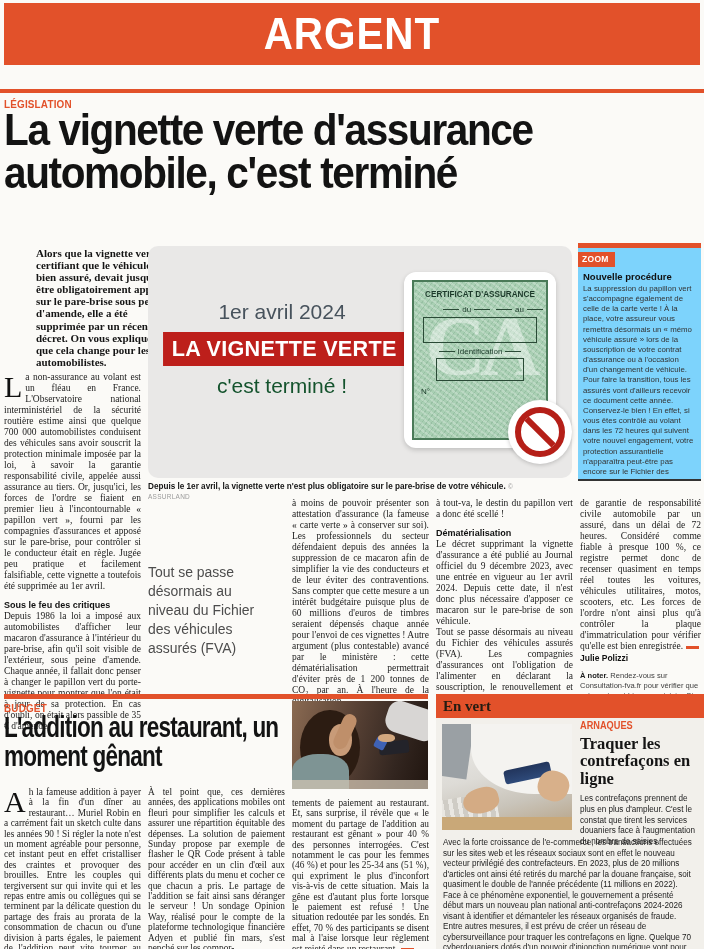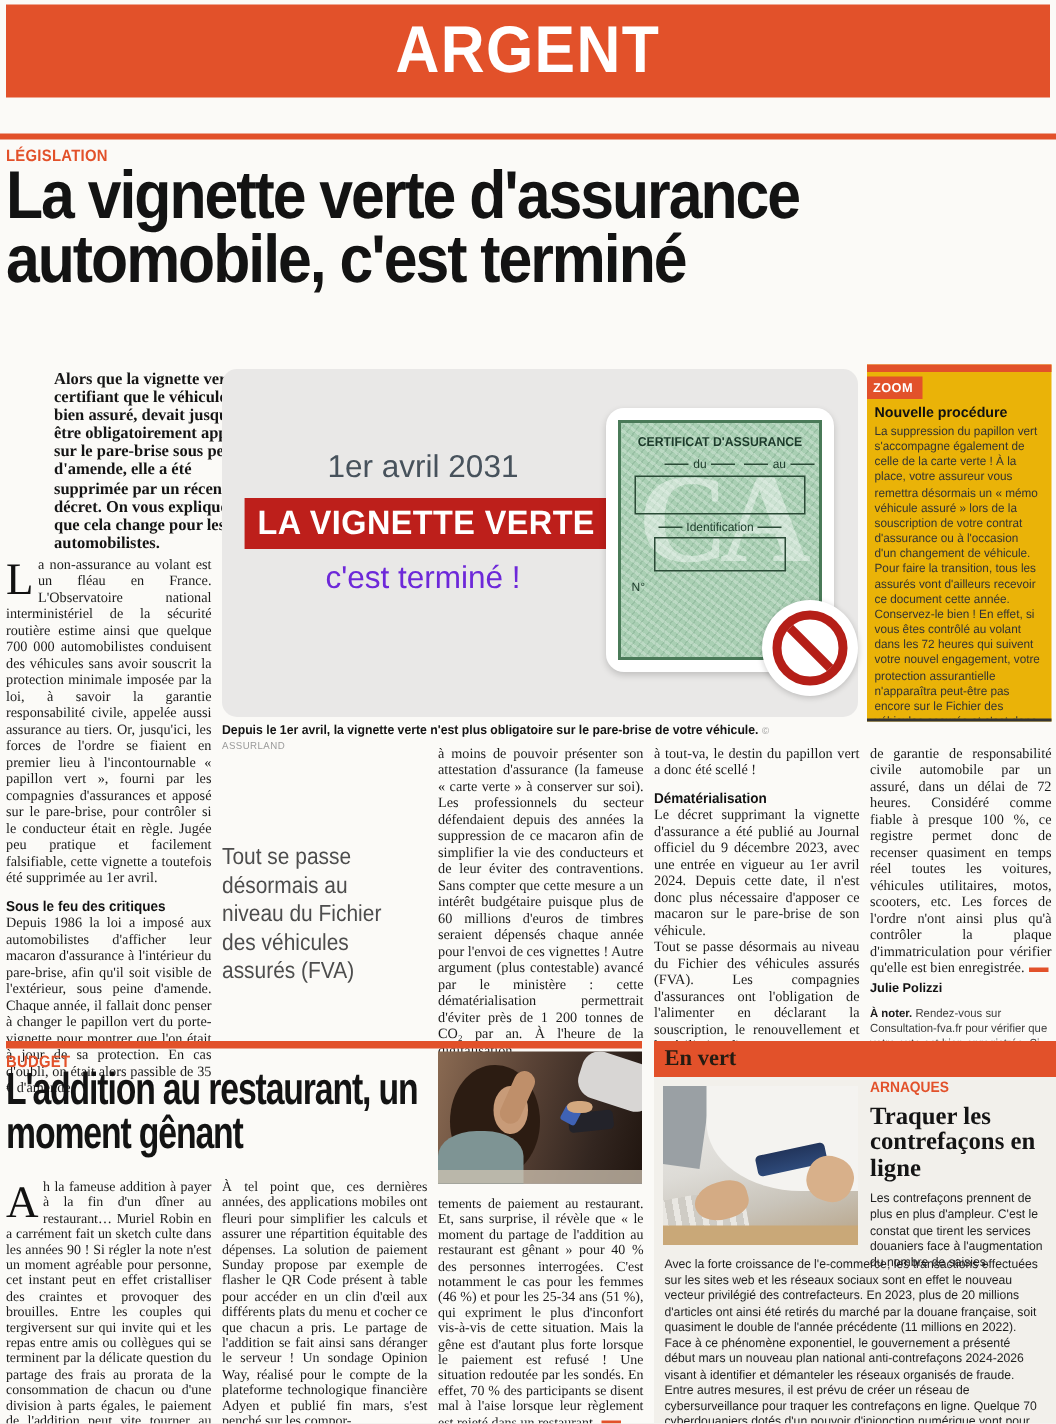--- a/index.html
+++ b/index.html
@@ -33,41 +33,41 @@
   .endmark{display:inline-block;width:13px;height:3px;background:var(--accent);vertical-align:middle;margin-left:3px;}
   .note{font-family:"Liberation Sans",sans-serif;font-size:7.8px;line-height:1.25;color:#3d3d3d;margin-top:7px;text-align:left;transform:scaleX(.97);transform-origin:left top;width:103%;}
   .note b{color:#1b1b1b;}
   .pullquote{left:148px;top:563px;width:135px;font-family:"Liberation Sans",sans-serif;font-size:15.5px;line-height:1.22;color:#4d4d4d;transform:scaleX(.9);transform-origin:left top;}
 
   
   .hero{left:148px;top:246px;width:424px;height:232px;background:#e9e8e7;border-radius:10px;}
   .hero-text{position:absolute;left:10px;top:54px;width:248px;text-align:center;font-family:"Liberation Sans",sans-serif;}
   .hero-date{font-size:21px;color:#47525c;}
   .hero-banner{display:inline-block;background:#bd1f1b;color:#fff;font-weight:700;font-size:22.5px;letter-spacing:.3px;padding:4px 9px;margin:8px 0;white-space:nowrap;transform:scaleX(.96);}
-  .hero-end{font-size:21px;color:#6d28d9;}
+  .hero-end{font-size:21px;color:#14532d;}
   .cert-card{position:absolute;right:16px;top:26px;width:152px;height:176px;background:#fff;border-radius:12px;box-shadow:0 2px 5px rgba(0,0,0,.18);}
   .cert{position:absolute;left:8px;top:8px;right:8px;bottom:8px;background:#a9cfb3;border:2px solid #4a7a58;overflow:hidden;font-family:"Liberation Sans",sans-serif;color:#1c3a2a;
         background-image:repeating-linear-gradient(37deg,rgba(255,255,255,.22) 0 2px,transparent 2px 5px),repeating-linear-gradient(-53deg,rgba(60,110,80,.16) 0 1px,transparent 1px 4px);}
   .cert-watermark{position:absolute;left:0;top:16px;width:100%;text-align:center;font-family:"Liberation Serif",serif;font-size:84px;font-weight:700;color:rgba(255,255,255,.42);letter-spacing:-6px;}
   .cert-title{position:relative;text-align:center;font-weight:700;font-size:8.6px;margin-top:7px;transform:scaleX(.95);}
   .cert-dates{position:relative;text-align:right;font-size:8px;margin-top:6px;}
   .cl{display:inline-block;width:16px;border-bottom:1px solid #2a4a36;vertical-align:middle;margin:0 3px;}
   .cert-box{position:relative;border:1px solid #2a4a36;margin:3px 9px 0;height:26px;}
   .cert-box.b2{margin:2px 22px 0;height:23px;}
   .cert-id{position:relative;text-align:center;font-size:8px;margin-top:4px;}
   .cert-n{position:relative;font-size:8px;margin:6px 0 0 7px;}
   .no-sign{position:absolute;right:-16px;bottom:-16px;width:64px;height:64px;background:#fff;border-radius:50%;box-shadow:0 1px 4px rgba(0,0,0,.2);}
   .no-ring{position:absolute;left:7px;top:7px;right:7px;bottom:7px;border:6px solid #b51f18;border-radius:50%;}
   .no-bar{position:absolute;left:13px;top:29px;width:38px;height:6px;background:#b51f18;transform:rotate(45deg);}
 
   .caption{left:148px;top:481px;width:430px;font-family:"Liberation Sans",sans-serif;font-weight:700;font-size:8.6px;color:#141414;transform:scaleX(.95);transform-origin:left top;}
   .caption .credit{font-weight:400;font-size:6.8px;color:#9a9a9a;letter-spacing:.3px;}
 
   
-  .zoombox{left:578px;top:243px;width:123px;height:238px;background:#eab308;border-top:5px solid var(--accent);border-bottom:2px solid #333;overflow:hidden;font-family:"Liberation Sans",sans-serif;}
+  .zoombox{left:578px;top:243px;width:123px;height:238px;background:#7dd3fc;border-top:5px solid var(--accent);border-bottom:2px solid #333;overflow:hidden;font-family:"Liberation Sans",sans-serif;}
   .zoom-label{display:inline-block;background:var(--accent);color:#fff;font-weight:700;font-size:8.5px;padding:2px 6px 3px 4px;letter-spacing:.3px;}
   .zoom-title{font-weight:700;font-size:9.5px;color:#111;margin:4px 5px 2px;}
   .zoom-body{font-size:8px;line-height:1.27;color:#333;margin:0 5px 5px;transform:scaleX(.98);transform-origin:left top;}
 
   
   .col{width:137px;}
   .col p + p{text-indent:0;}
 
   
   .budget-rule{left:4px;top:694px;width:424px;height:5px;background:var(--accent);}
@@ -120,21 +120,21 @@
   <div class="abs standfirst">Alors que la vignette verte, certifiant que le véhicule est bien assuré, devait jusqu'ici être obligatoirement apposée sur le pare-brise sous peine d'amende, elle a été supprimée par un récent décret. On vous explique ce que cela change pour les automobilistes.</div>
 
   <div class="abs bodytxt col" style="left:4px;top:372px;">
     <p><span class="dropcap">L</span><span>a non-assurance au volant est un fléau en France. L'Observatoire national interministériel de la sécurité routière estime ainsi que quelque 700 000 automobilistes conduisent des véhicules sans avoir souscrit la protection minimale imposée par la loi, à savoir la garantie responsabilité civile, appelée aussi assurance au tiers. Or, jusqu'ici, les forces de l'ordre se fiaient en premier lieu à l'incontournable « papillon vert », fourni par les compagnies d'assurances et apposé sur le pare-brise, pour contrôler si le conducteur était en règle. Jugée peu pratique et facilement falsifiable, cette vignette a toutefois été supprimée au 1er avril.</span></p>
     <div class="subhead">Sous le feu des critiques</div>
     <p>Depuis 1986 la loi a imposé aux automobilistes d'afficher leur macaron d'assurance à l'intérieur du pare-brise, afin qu'il soit visible de l'extérieur, sous peine d'amende. Chaque année, il fallait donc penser à changer le papillon vert du porte-vignette pour montrer que l'on était à jour de sa protection. En cas d'oubli, on était alors passible de 35 € d'amende,</p>
   </div>
 
   <div class="abs hero">
     <div class="hero-text">
-      <div class="hero-date">1er avril 2031</div>
+      <div class="hero-date">1er avril 2024</div>
       <div><span class="hero-banner">LA VIGNETTE VERTE</span></div>
       <div class="hero-end">c'est terminé !</div>
     </div>
     <div class="cert-card">
       <div class="cert">
         <div class="cert-watermark">CA</div>
         <div class="cert-title">CERTIFICAT D'ASSURANCE</div>
         <div class="cert-dates"><span class="cl"></span><span>du</span><span class="cl"></span><span class="cl"></span><span>au</span><span class="cl"></span></div>
         <div class="cert-box b1"></div>
         <div class="cert-id"><span class="cl"></span><span>Identification</span><span class="cl"></span></div>

